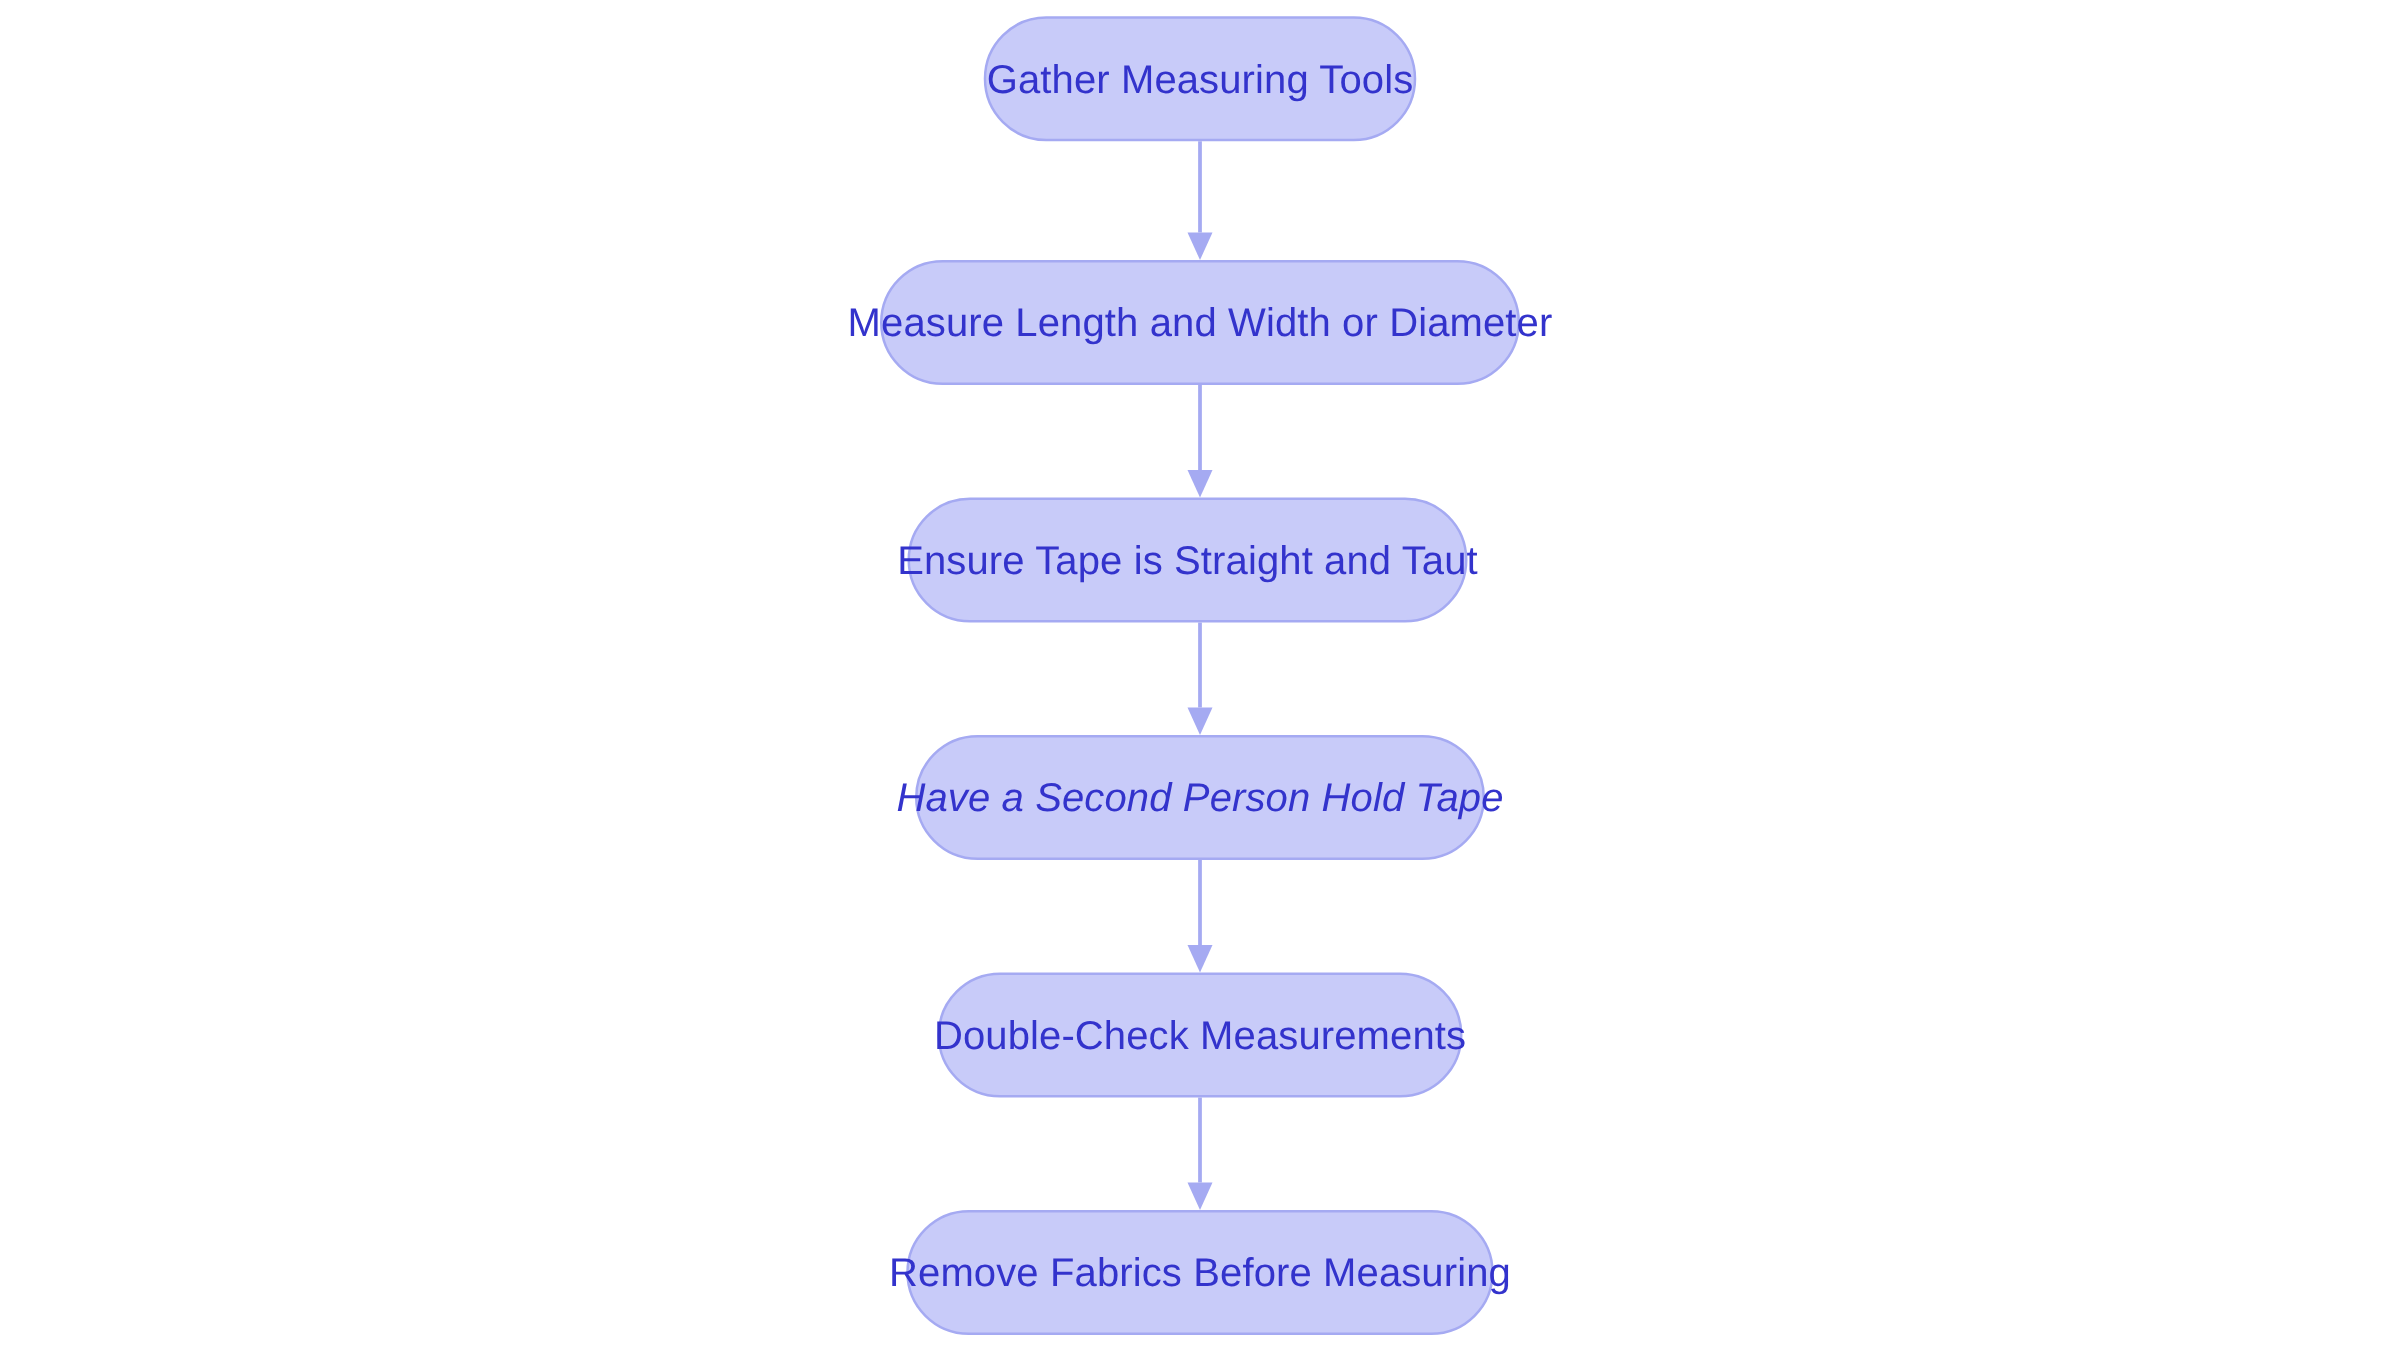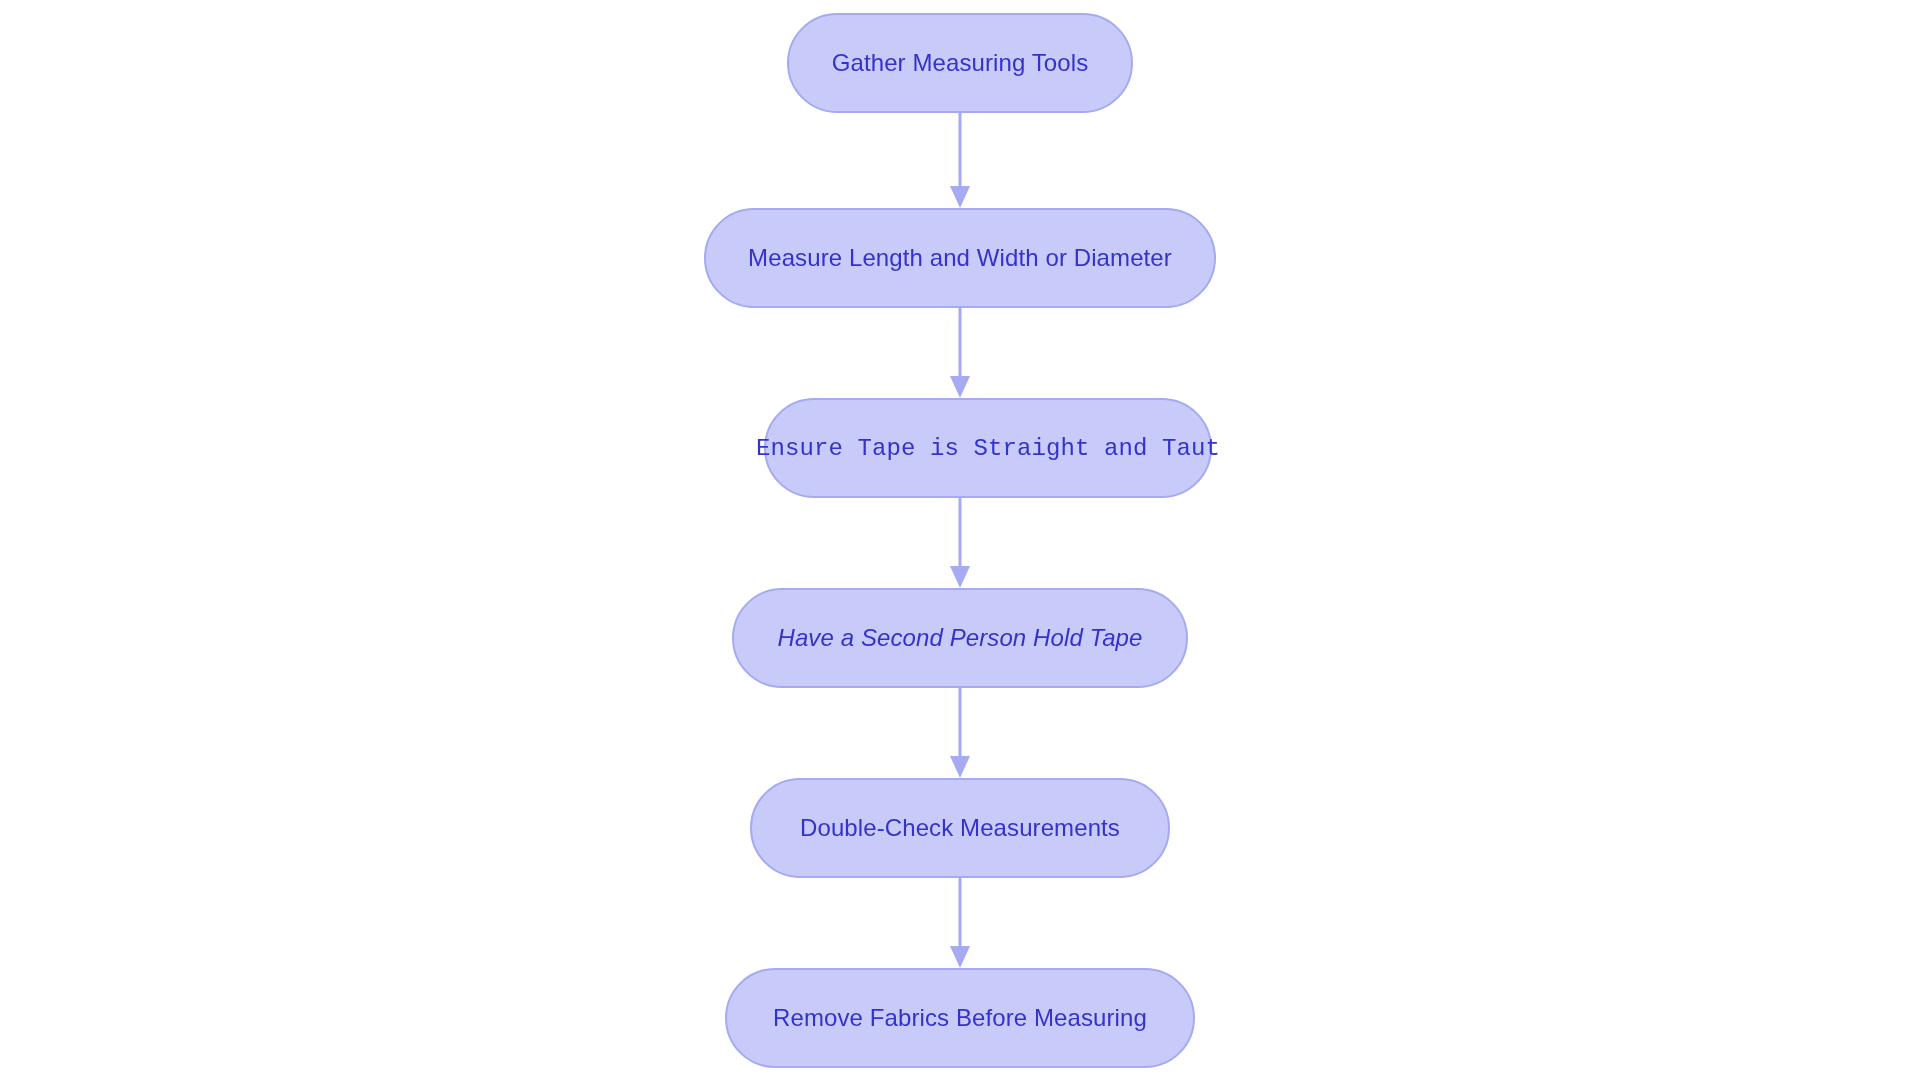--- a/index.html
+++ b/index.html
@@ -25,21 +25,21 @@
     position: absolute;
     box-sizing: border-box;
     height: 100px;
     border: 2px solid #a5aaf2;
     border-radius: 50px;
     background: #c8cbf9;
     display: flex;
     align-items: center;
     justify-content: center;
     color: #3333cc;
-    font-size: 24px;
+    font-size: 32px;
     font-weight: 400;
     letter-spacing: 0.1px;
     white-space: nowrap;
     font-family: "Liberation Sans", sans-serif;
   }
 
   .flow-connector {
     position: absolute;
     left: 960px;
     transform: translateX(-50%);
@@ -82,21 +82,21 @@
 
   <div class="flow-node" style="top:208px; width:512px; left:704px;text-align:center;">
     <span>Measure Length and Width or Diameter</span>
   </div>
 
   <div class="flow-connector" style="top:308px; height:90px;">
     <div class="conn-line" style="height:68px;"></div>
     <div class="conn-head" style="top:68px;"></div>
   </div>
 
-  <div class="flow-node" style="top:398px; width:448px; left:764px;font-family:Liberation Mono, monospace;">
+  <div class="flow-node" style="top:398px; width:448px; left:726px;">
     <span>Ensure Tape is Straight and Taut</span>
   </div>
 
   <div class="flow-connector" style="top:498px; height:90px;">
     <div class="conn-line" style="height:68px;"></div>
     <div class="conn-head" style="top:68px;"></div>
   </div>
 
   <div class="flow-node" style="top:588px; width:456px; left:732px;font-style:italic;">
     <span>Have a Second Person Hold Tape</span>

